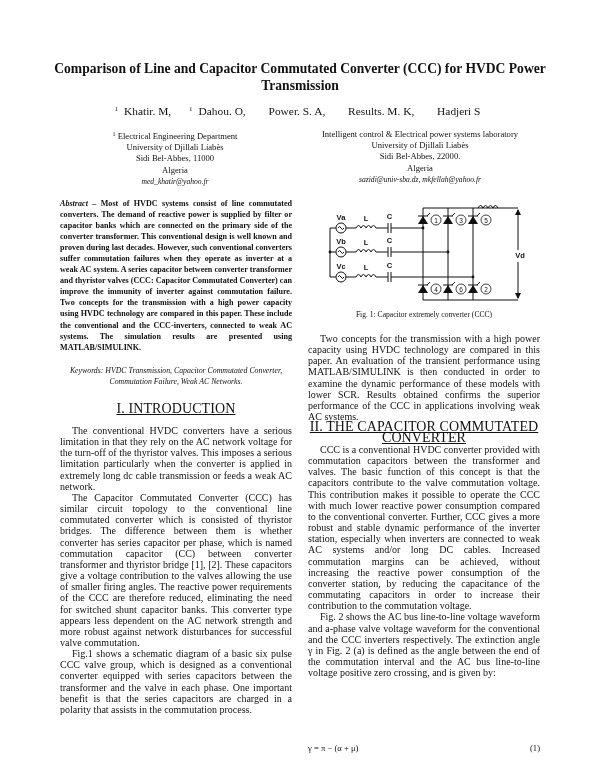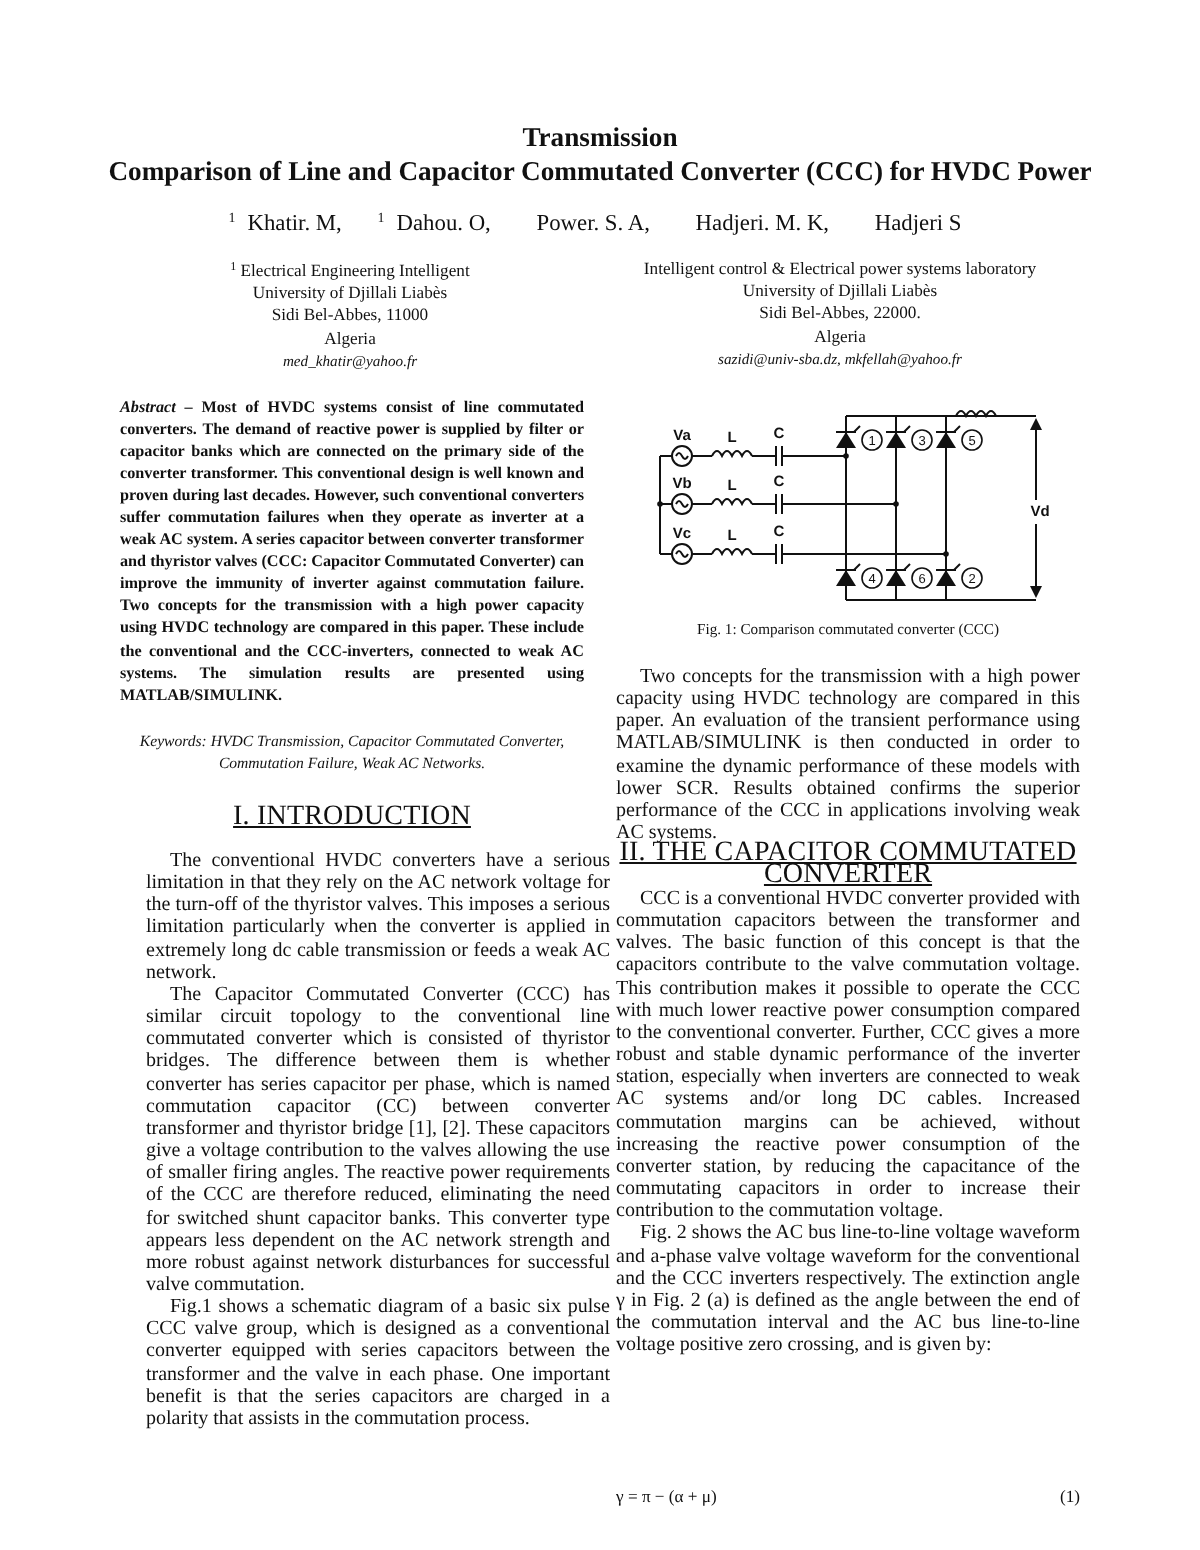--- a/index.html
+++ b/index.html
@@ -22,55 +22,55 @@
   p { margin: 0; text-indent: 12px; }
   .fig { left: 318px; top: 200px; width: 226px; height: 105px; }
   .figcap { top: 310px; left: 308px; width: 232px; text-align: center; font-size: 7.6px; }
   .eq { top: 700px; left: 308px; width: 232px; font-size: 8.6px; margin-top: 43px; }
   .eq .num { position: absolute; right: 0; top: 0; }
 </style>
 </head>
 <body>
 
 <div class="abs title">
+  <div>Comparison of Line and Capacitor Commutated Converter (CCC) for HVDC Power</div>
   <div>Transmission</div>
-  <div>Comparison of Line and Capacitor Commutated Converter (CCC) for HVDC Power</div>
 </div>
 
 <div class="abs authors">
   <span><sup>1</sup><span>Khatir. M,</span></span>
   <span><sup>1</sup><span>Dahou. O,</span></span>
   <span><span>Power. S. A,</span></span>
-  <span><span>Hadjeri. M. K,</span></span>
+  <span><span>Results. M. K,</span></span>
   <span><span>Hadjeri S</span></span>
 </div>
 
 <div class="abs affil" style="left:70px;width:210px;">
-  <div><sup>1</sup> <span>Electrical Engineering Intelligent</span></div>
+  <div><sup>1</sup> <span>Electrical Engineering Department</span></div>
   <div>University of Djillali Liabès</div>
   <div>Sidi Bel-Abbes, 11000</div>
   <div>Algeria</div>
   <div class="email">med_khatir@yahoo.fr</div>
 </div>
 <div class="abs affil" style="left:290px;width:260px;">
   <div>Intelligent control &amp; Electrical power systems laboratory</div>
   <div>University of Djillali Liabès</div>
   <div>Sidi Bel-Abbes, 22000.</div>
   <div>Algeria</div>
   <div class="email">sazidi@univ-sba.dz, mkfellah@yahoo.fr</div>
 </div>
 
 <div class="abs col left abstract">
   <span class="lab">Abstract</span><span> – </span><span>Most of HVDC systems consist of line commutated converters. The demand of reactive power is supplied by filter or capacitor banks which are connected on the primary side of the converter transformer. This conventional design is well known and proven during last decades. However, such conventional converters suffer commutation failures when they operate as inverter at a weak AC system. A series capacitor between converter transformer and thyristor valves (CCC: Capacitor Commutated Converter) can improve the immunity of inverter against commutation failure. Two concepts for the transmission with a high power capacity using HVDC technology are compared in this paper. These include the conventional and the CCC-inverters, connected to weak AC systems. The simulation results are presented using MATLAB/SIMULINK.</span>
 </div>
 
 <div class="abs col left keywords">Keywords: HVDC Transmission, Capacitor Commutated Converter, Commutation Failure, Weak AC Networks.</div>
 
 <div class="abs col left sechead" style="top:403px;">I. INTRODUCTION</div>
-<div class="abs col left" style="top:425px;margin-left:13px;">
+<div class="abs col left" style="top:425px;">
   <p>The conventional HVDC converters have a serious limitation in that they rely on the AC network voltage for the turn-off of the thyristor valves. This imposes a serious limitation particularly when the converter is applied in extremely long dc cable transmission or feeds a weak AC network.</p>
   <p>The Capacitor Commutated Converter (CCC) has similar circuit topology to the conventional line commutated converter which is consisted of thyristor bridges. The difference between them is whether converter has series capacitor per phase, which is named commutation capacitor (CC) between converter transformer and thyristor bridge [1], [2]. These capacitors give a voltage contribution to the valves allowing the use of smaller firing angles. The reactive power requirements of the CCC are therefore reduced, eliminating the need for switched shunt capacitor banks. This converter type appears less dependent on the AC network strength and more robust against network disturbances for successful valve commutation.</p>
   <p>Fig.1 shows a schematic diagram of a basic six pulse CCC valve group, which is designed as a conventional converter equipped with series capacitors between the transformer and the valve in each phase. One important benefit is that the series capacitors are charged in a polarity that assists in the commutation process.</p>
 </div>
 
 <div class="abs fig">
   <svg width="226" height="105" viewBox="0 0 226 105" xmlns="http://www.w3.org/2000/svg" font-family="Liberation Sans, sans-serif">
     <g stroke="#111" stroke-width="1" fill="none">
 
       <line x1="12" y1="28" x2="12" y2="77"></line>
@@ -171,21 +171,21 @@
       <text x="48" y="21">L</text>
       <text x="48" y="45">L</text>
       <text x="48" y="70">L</text>
       <text x="71.5" y="19">C</text>
       <text x="71.5" y="43">C</text>
       <text x="71.5" y="68">C</text>
       <text x="202" y="58" font-size="7.5">Vd</text>
     </g>
   </svg>
 </div>
-<div class="abs figcap">Fig. 1: Comparison commutated converter (CCC)</div>
+<div class="abs figcap">Fig. 1: Capacitor extremely converter (CCC)</div>
 
 <div class="abs col right" style="top:333px;">
   <p>Two concepts for the transmission with a high power capacity using HVDC technology are compared in this paper. An evaluation of the transient performance using MATLAB/SIMULINK is then conducted in order to examine the dynamic performance of these models with lower SCR. Results obtained confirms the superior performance of the CCC in applications involving weak AC systems.</p>
 </div>
 
 <div class="abs col right sechead" style="top:421px;">II. THE CAPACITOR COMMUTATED CONVERTER</div>
 <div class="abs col right" style="top:444px;">
   <p>CCC is a conventional HVDC converter provided with commutation capacitors between the transformer and valves. The basic function of this concept is that the capacitors contribute to the valve commutation voltage. This contribution makes it possible to operate the CCC with much lower reactive power consumption compared to the conventional converter. Further, CCC gives a more robust and stable dynamic performance of the inverter station, especially when inverters are connected to weak AC systems and/or long DC cables. Increased commutation margins can be achieved, without increasing the reactive power consumption of the converter station, by reducing the capacitance of the commutating capacitors in order to increase their contribution to the commutation voltage.</p>
   <p>Fig. 2 shows the AC bus line-to-line voltage waveform and a-phase valve voltage waveform for the conventional and the CCC inverters respectively. The extinction angle γ in Fig. 2 (a) is defined as the angle between the end of the commutation interval and the AC bus line-to-line voltage positive zero crossing, and is given by:</p>
 </div>

